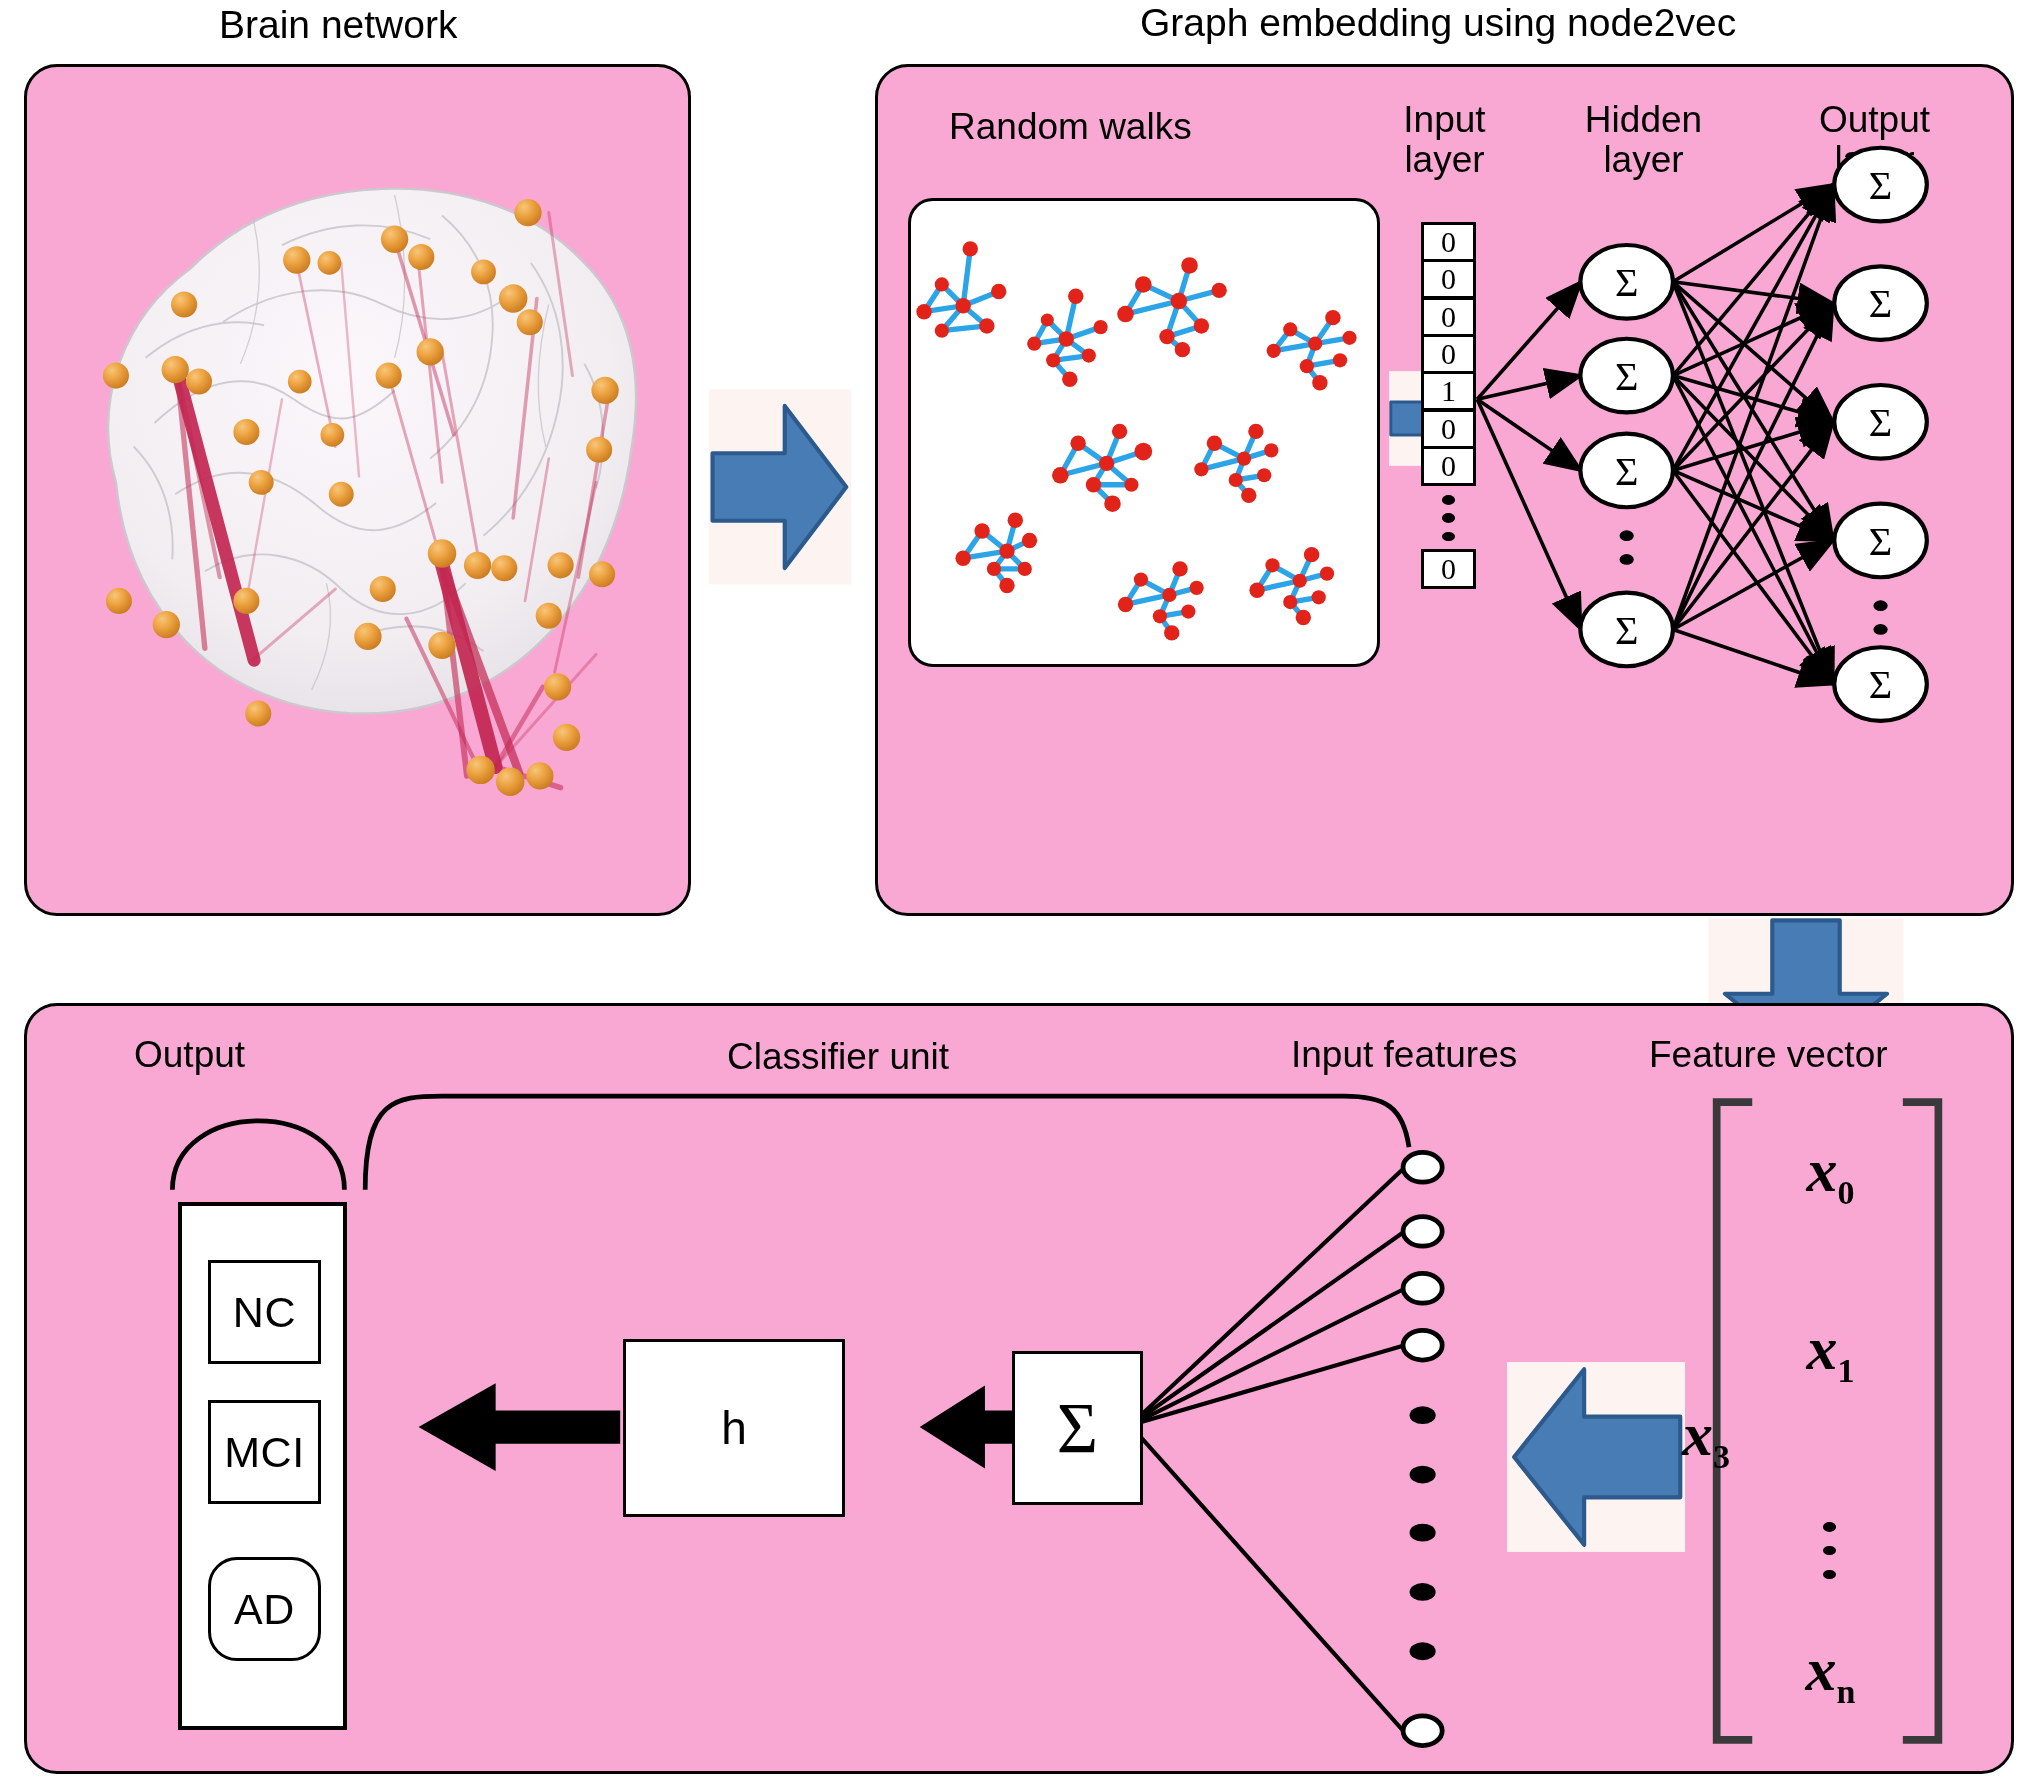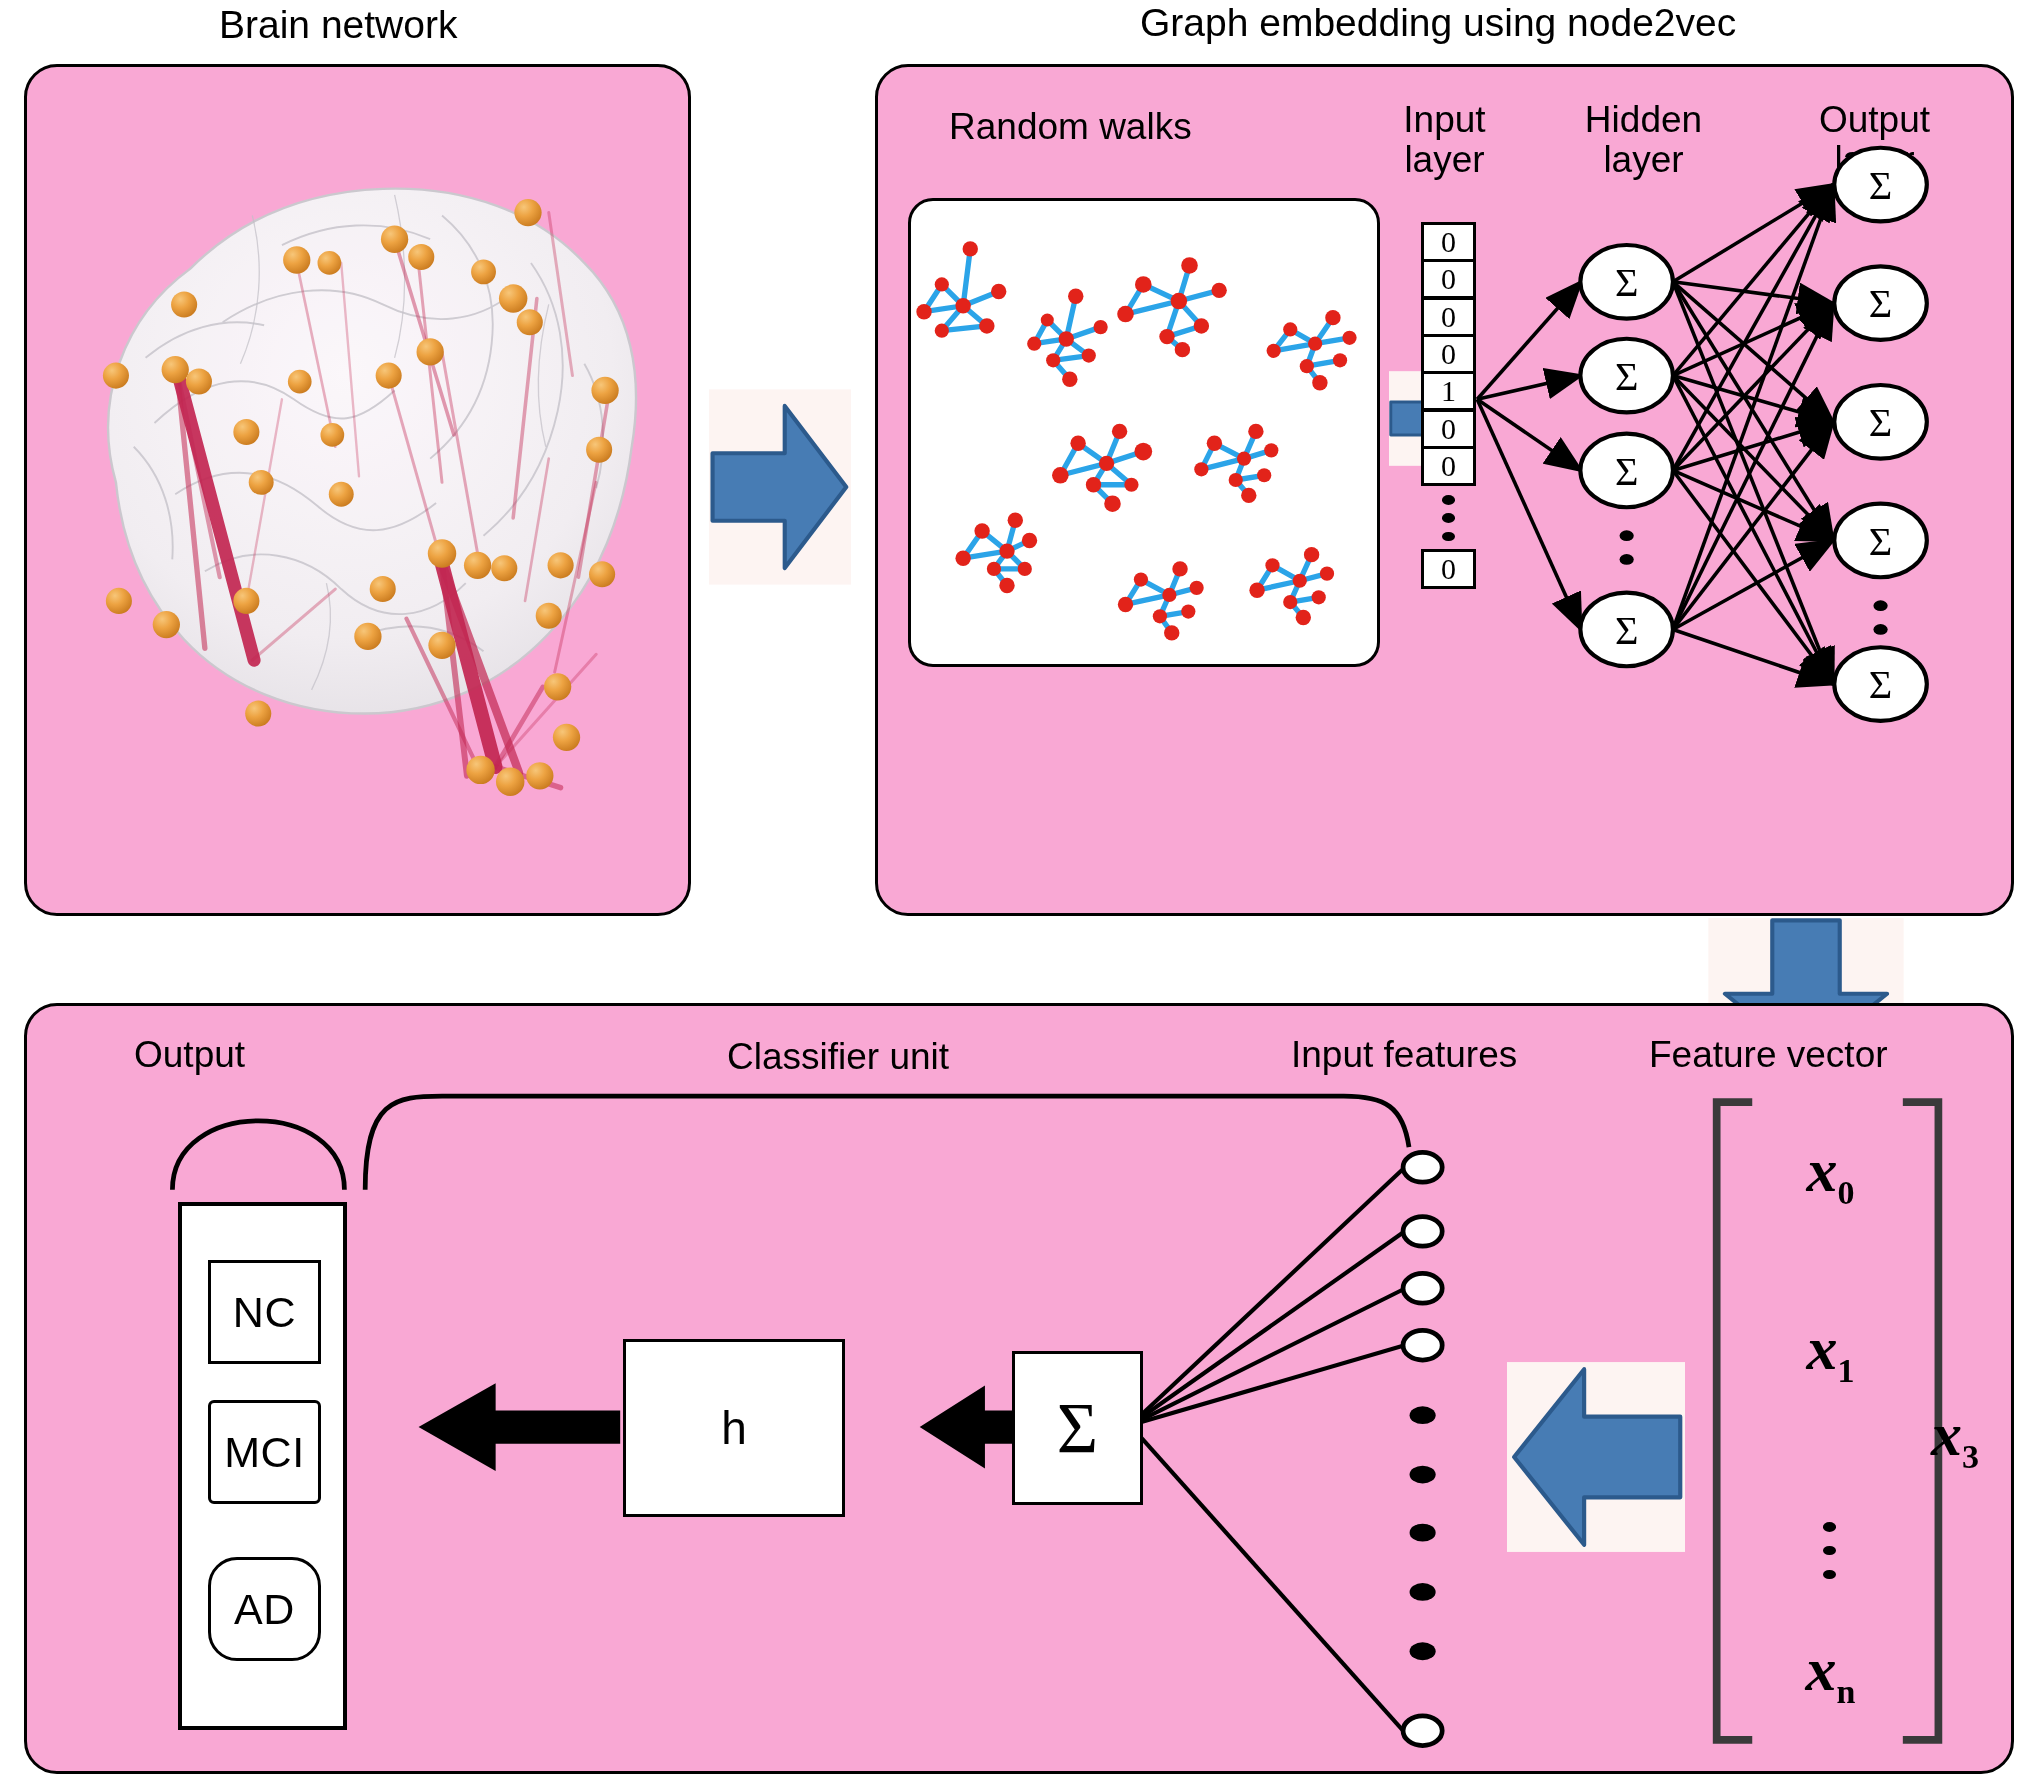--- a/index.html
+++ b/index.html
@@ -397,21 +397,21 @@
 
     <g fill="#000">
       <path d="M1795 682 L1615 682 L1615 640 L1505 710 L1615 780 L1615 738 L1795 738 Z"></path>
 
       <path d="M1000 682 L790 682 L790 636 L660 710 L790 784 L790 738 L1000 738 Z"></path>
     </g>
   </svg>
 
   <div class="outbox" style="left:151px;top:196px;width:169px;height:528px;"></div>
   <div class="clslabel" style="left:181px;top:231px;width:113px;height:104px;">NC</div>
-  <div class="clslabel" style="left:181px;top:371px;width:113px;height:104px;border-radius:6px;">MCI</div>
+  <div class="clslabel" style="left:181px;top:371px;width:113px;height:104px;">MCI</div>
   <div class="clslabel" style="left:181px;top:528px;width:113px;height:104px;border-radius:29px;">AD</div>
 
   <div class="clsbox" style="left:596px;top:333px;width:222px;height:178px;font-family:'Liberation Sans',sans-serif;">h</div>
 
   <div class="clsbox" style="left:985px;top:345px;width:131px;height:154px;font-family:'Liberation Serif',serif;font-size:71px;">Σ</div>
 
   <svg class="abs" style="left:1480px;top:356px;" width="178" height="190" viewBox="0 0 300 320">
     <rect x="0" y="0" width="300" height="320" fill="#FDF4F2"></rect>
     <polygon points="292,92 130,92 130,12 12,160 130,308 130,228 292,228" fill="#477CB4" stroke="#2C5A8C" stroke-width="7" stroke-linejoin="round"></polygon>
   </svg>
@@ -420,21 +420,21 @@
     <svg width="297" height="664" viewBox="0 0 500 1120" style="position:absolute;left:0;top:0;">
       <path d="M118 22 L58 22 L58 1098 L118 1098" fill="none" stroke="#3A3A3A" stroke-width="13"></path>
       <path d="M372 22 L432 22 L432 1098 L372 1098" fill="none" stroke="#3A3A3A" stroke-width="13"></path>
     </svg>
     <div class="abs" style="left:0;top:46px;width:297px;text-align:center;font-family:'Liberation Serif',serif;font-size:62px;font-style:italic;font-weight:bold;">
       <span>x</span><sub style="font-size:34px;font-style:normal;">0</sub>
     </div>
     <div class="abs" style="left:0;top:178px;width:297px;text-align:center;font-family:'Liberation Serif',serif;font-size:62px;font-style:italic;font-weight:bold;margin-top:46px;">
       <span>x</span><sub style="font-size:34px;font-style:normal;">1</sub>
     </div>
-    <div class="abs" style="left:0;top:310px;width:297px;text-align:right;font-family:'Liberation Serif',serif;font-size:62px;font-style:italic;font-weight:bold;">
+    <div class="abs" style="left:0;top:310px;width:297px;text-align:left;font-family:'Liberation Serif',serif;font-size:62px;font-style:italic;font-weight:bold;">
       <span>x</span><sub style="font-size:34px;font-style:normal;">3</sub>
     </div>
     <div class="vdots" style="left:141px;top:433px;width:13px;height:57px;">
         <i></i>
         <i></i>
         <i></i>
       </div>
     <div class="abs" style="left:0;top:545px;width:297px;text-align:center;font-family:'Liberation Serif',serif;font-size:62px;font-style:italic;font-weight:bold;">
       <span>x</span><sub style="font-size:34px;font-style:normal;">n</sub>
     </div>

